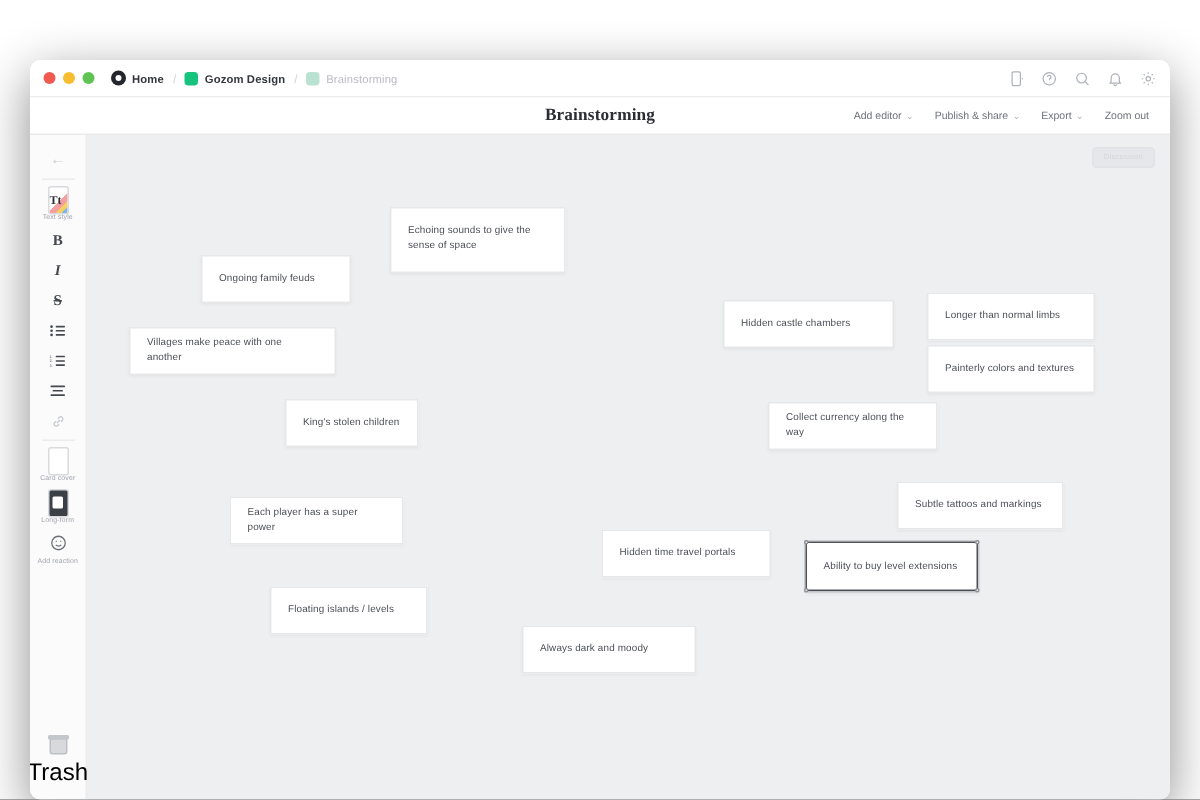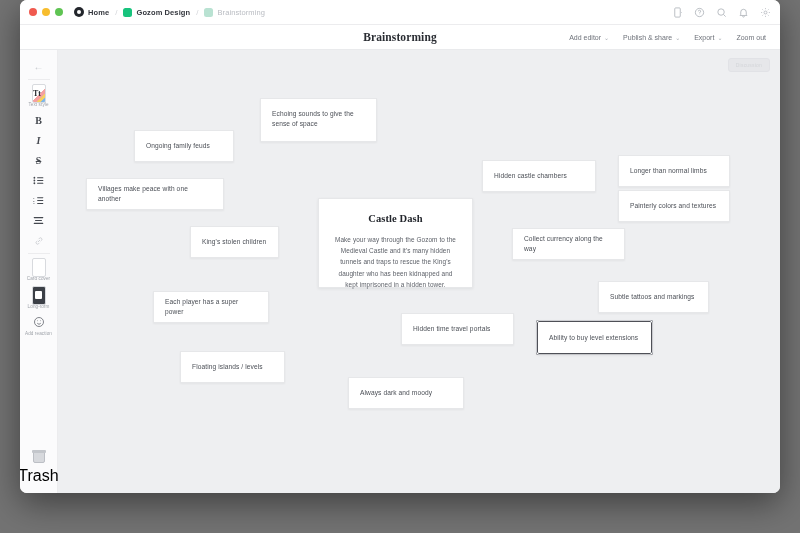--- a/index.html
+++ b/index.html
@@ -4,22 +4,22 @@
 <style>
   * { box-sizing: border-box; margin: 0; padding: 0; }
   html, body {
     width: 800px; height: 533px;
     background: #1f2126;
     font-family: "Liberation Sans", sans-serif;
     overflow: hidden;
   }
   .desktop {
     width: 800px; height: 533px;
-    background: #737373;
-    display: flex; align-items: flex-start; justify-content: center;
+    background: #ffffff;
+    display: flex; align-items: flex-end; justify-content: center;
   }
   .window {
     position: relative;
     width: 760px; height: 493px;
     background: #ffffff;
     border-radius: 7px;
     overflow: hidden;
     box-shadow: 0 10px 34px rgba(0,0,0,0.45);
     display: flex; flex-direction: column;
   }
@@ -446,21 +446,17 @@
         </div>
 
         <div class="card selected" style="left:479px; top:271px; width:115px; height:33px;">
           <span>Ability to buy level extensions</span>
           <span class="handle tl"></span>
           <span class="handle tr"></span>
           <span class="handle bl"></span>
           <span class="handle br"></span>
         </div>
 
-        <div class="hero" style="left:260px; top:148px; width:155px; height:90px;">
-          <div class="hero-title">Castle Dash</div>
-          <div class="hero-body">Make your way through the Gozom to the Medieval Castle and it's many hidden tunnels and traps to rescue the King's daughter who has been kidnapped and kept imprisoned in a hidden tower.</div>
-        </div>
 
       </div>
     </div>
   </div>
 </div>
 
 </body></html>

